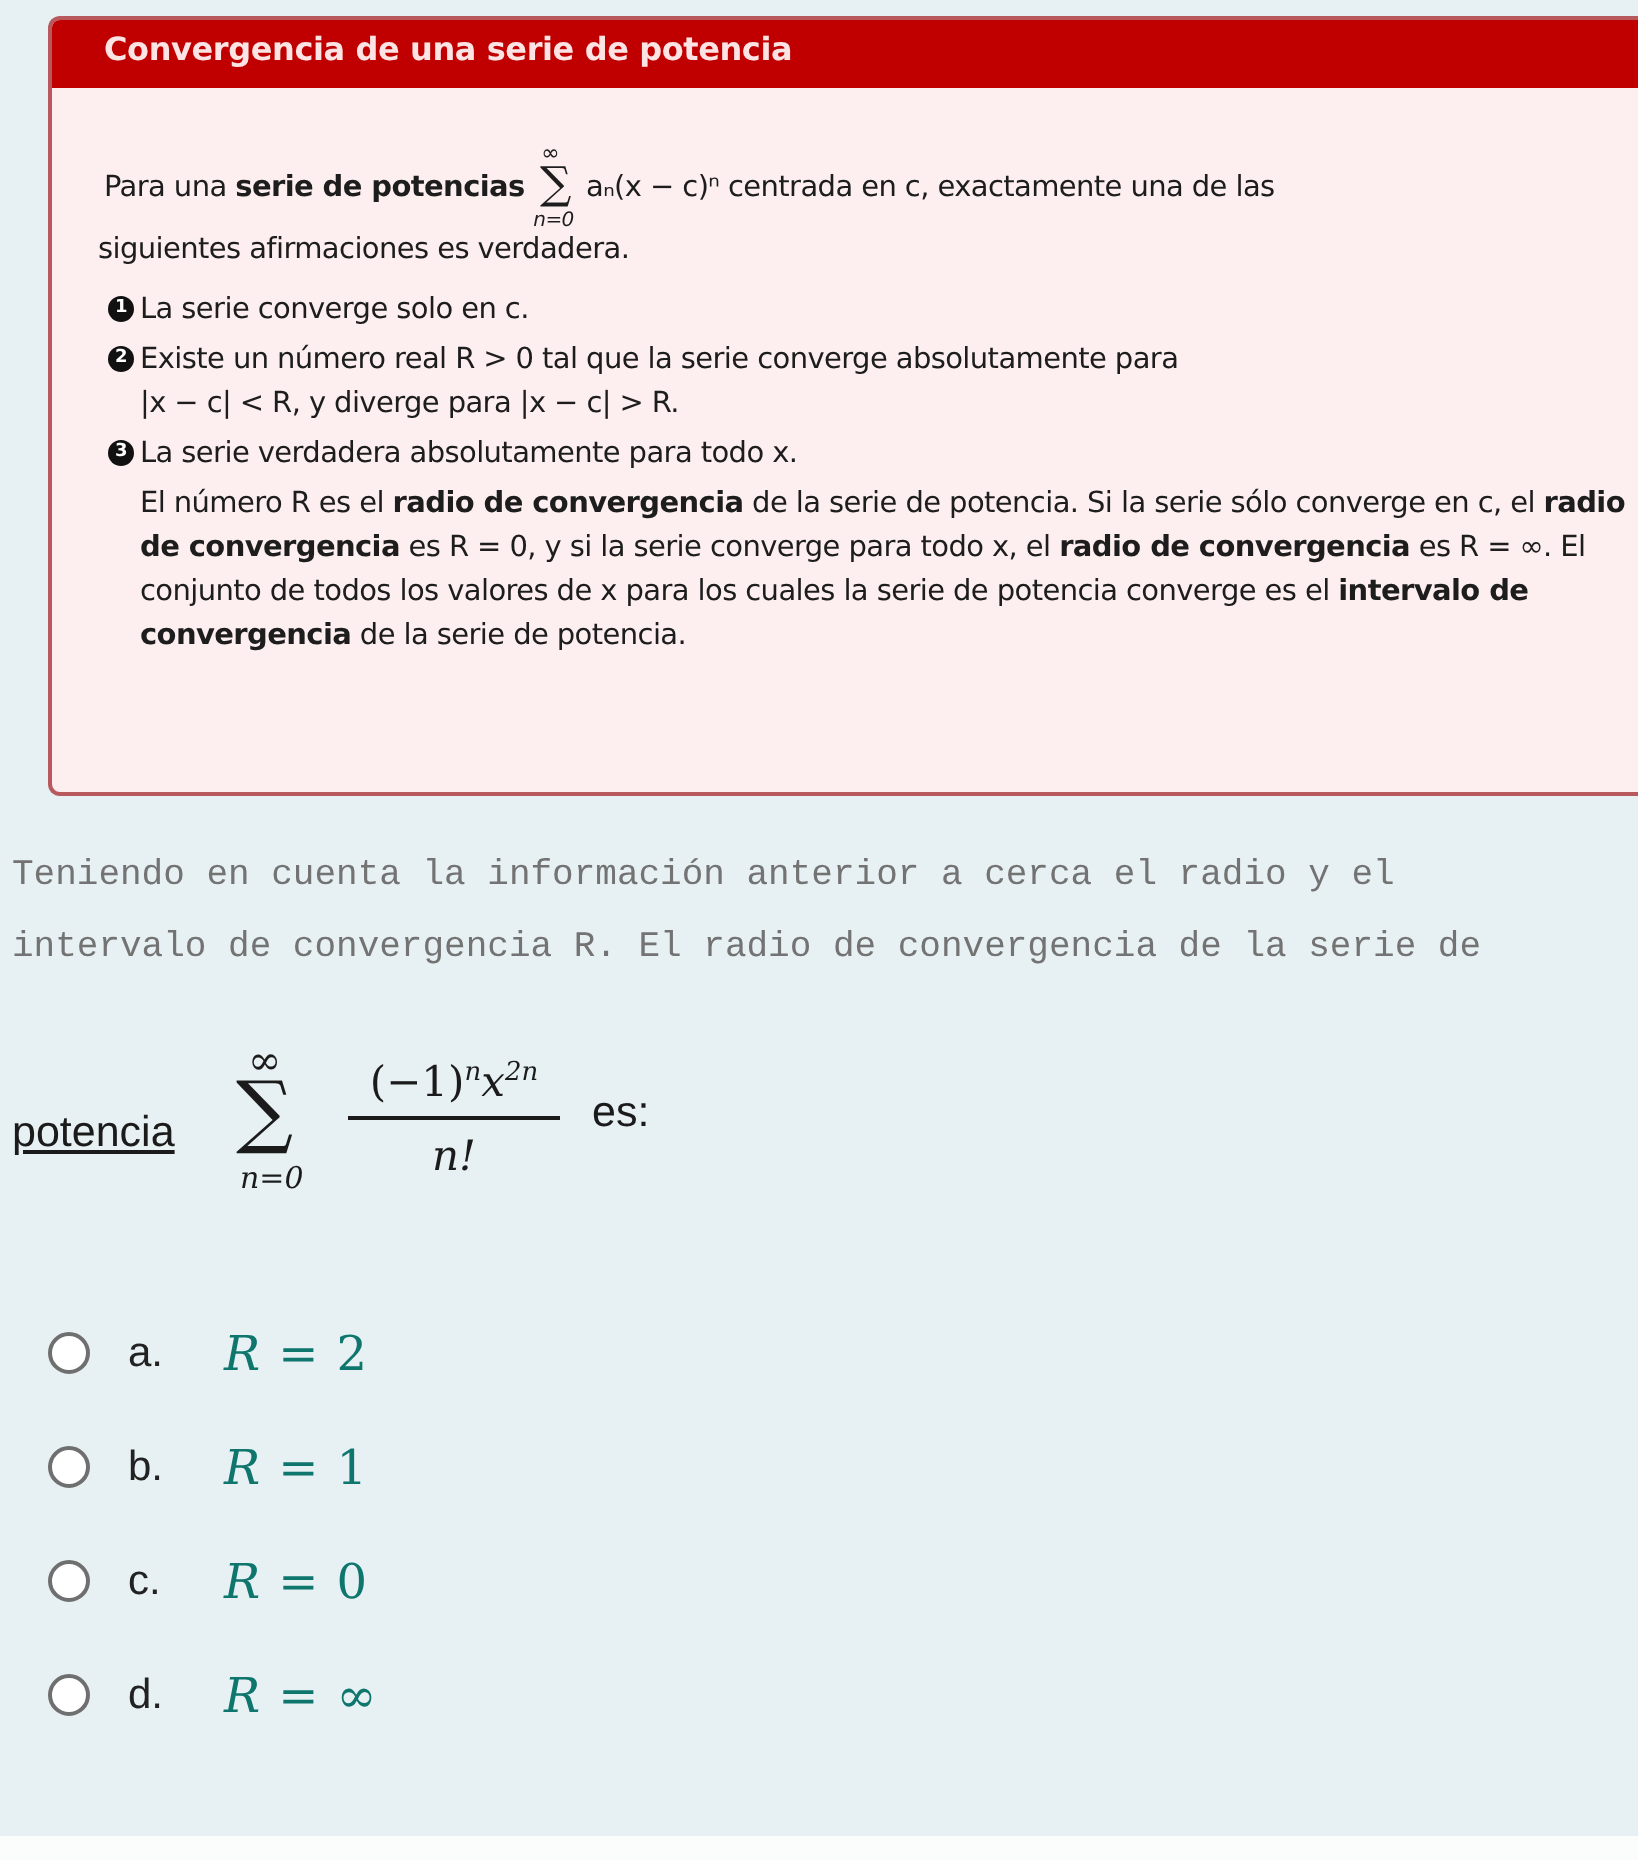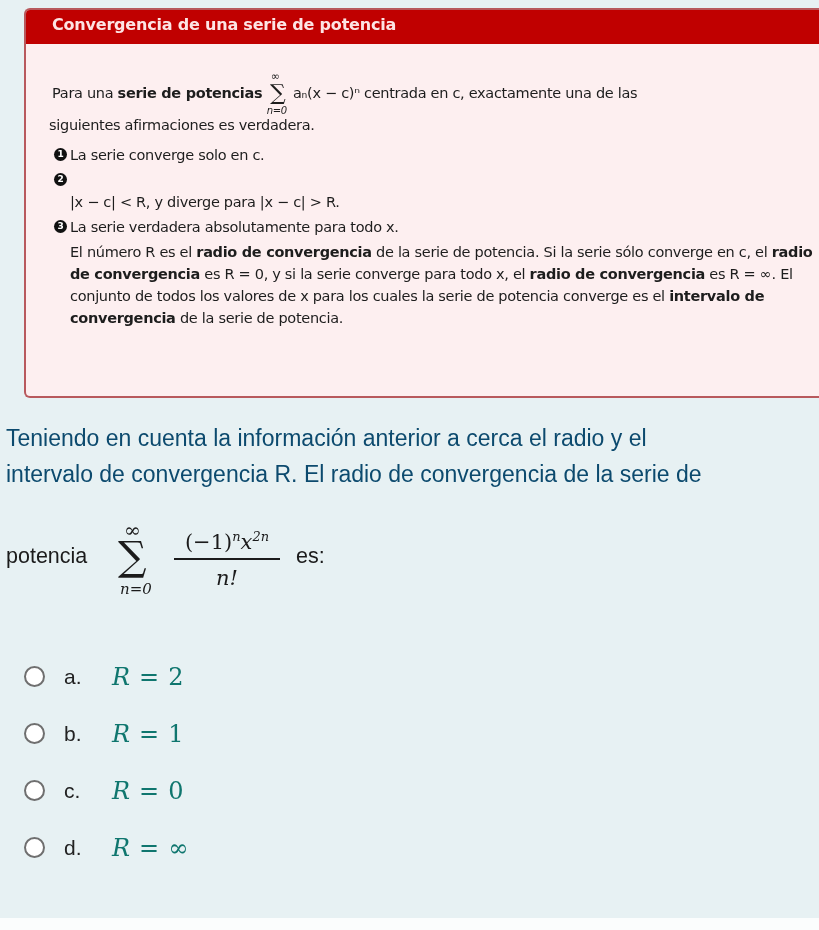--- a/index.html
+++ b/index.html
@@ -55,31 +55,31 @@
       position: absolute; left: 2px; top: 4px;
       width: 13px; height: 13px; border-radius: 50%;
       background: #111; color: #fff; font-size: 9px; font-weight: bold;
       line-height: 13px; text-align: center;
     }
     .para { padding-left: 18px; line-height: 22px; }
 
     
     .question {
       position: absolute; left: 6px; top: 420px; width: 813px;
-      font-family: Liberation Sans, sans-serif;
-      font-size: 23px; line-height: 36px;
-      color: #0c4a6e;
+      font-family: Liberation Mono, monospace;
+      font-size: 18px; line-height: 36px;
+      color: #737373;
       white-space: nowrap;
     }
     .q-formula {
       position: absolute; left: 6px; top: 526px;
       font-family: "Liberation Sans", sans-serif; font-size: 21.5px; color: #1b1b1b;
       height: 80px; width: 500px;
     }
-    .q-formula .pot { position: absolute; left: 0; top: 18px; }
+    .q-formula .pot { position: absolute; left: 0; top: 28px; text-decoration: underline; }
     .bigsum { position: absolute; left: 108px; top: 0; width: 50px; text-align: center; font-family: "DejaVu Serif", serif; }
     .bigsum .inf { position: absolute; top: -8px; left: 10px; font-size: 20px; }
     .bigsum .sym { position: absolute; top: 10px; left: 4px; font-size: 40px; line-height: 40px; }
     .bigsum .low { position: absolute; top: 54px; left: 6px; font-size: 15px; font-style: italic; }
     .frac { position: absolute; left: 168px; top: -6px; width: 106px; text-align: center; font-family: "DejaVu Serif", serif; }
     .frac .num { font-size: 21px; height: 34px; line-height: 34px; }
     .frac .num sup { font-size: 13px; font-style: italic; }
     .frac .bar { height: 1.5px; background: #1b1b1b; margin-top: 4px; }
     .frac .den { font-size: 21px; font-style: italic; margin-top: 6px; }
     .q-formula .es { position: absolute; left: 290px; top: 18px; }
@@ -115,21 +115,21 @@
       </div>
       <div class="intro-line2">siguientes afirmaciones es verdadera.</div>
     </div>
     <div class="list">
       <div class="item">
         <span class="badge">1</span>
         <span>La serie converge solo en c.</span>
       </div>
       <div class="item">
         <span class="badge">2</span>
-        <br>
+        <span>Existe un número real R &gt; 0 tal que la serie converge absolutamente para</span><br>
         <span>|x − c| &lt; R, y diverge para |x − c| &gt; R.</span>
       </div>
       <div class="item">
         <span class="badge">3</span>
         <span>La serie verdadera absolutamente para todo x.</span>
       </div>
     </div>
     <div class="para">
       <span>El número R es el </span><span class="b">radio de convergencia</span><span> de la serie de potencia. Si la serie sólo converge en c, el </span><span class="b">radio de convergencia</span><span> es R = 0, y si la serie converge para todo x, el </span><span class="b">radio de convergencia</span><span> es R = ∞. El conjunto de todos los valores de x para los cuales la serie de potencia converge es el </span><span class="b">intervalo de convergencia</span><span> de la serie de potencia.</span>
     </div>

